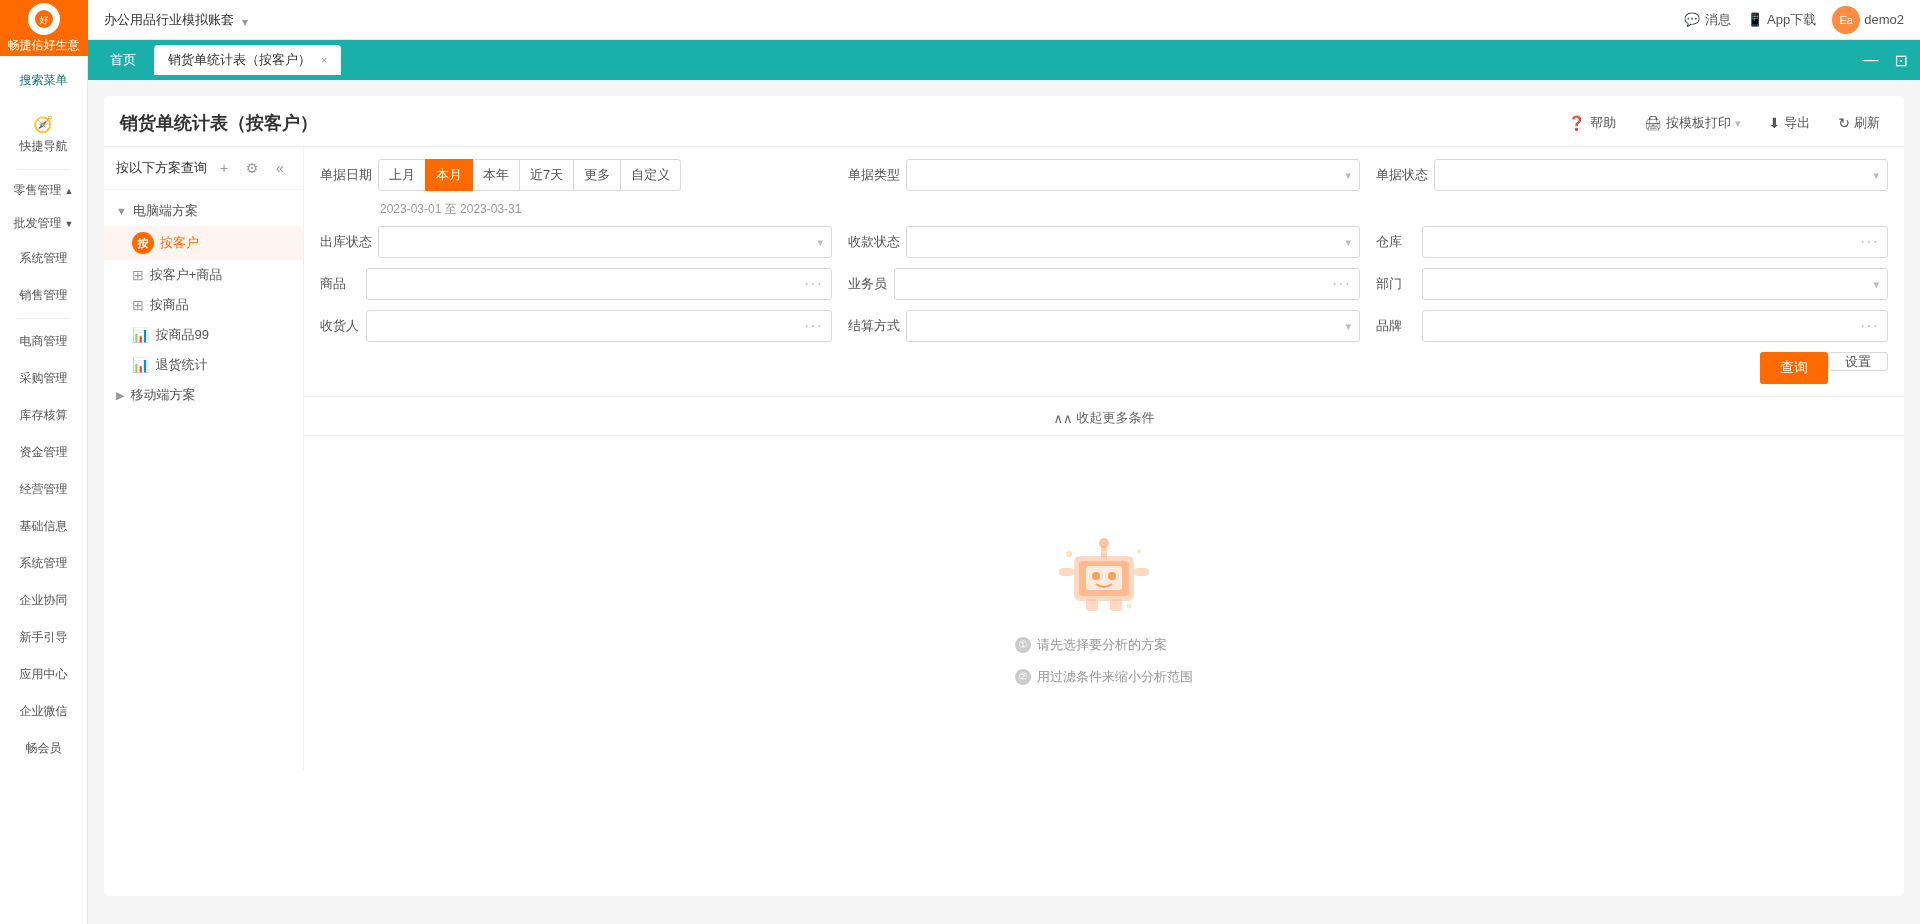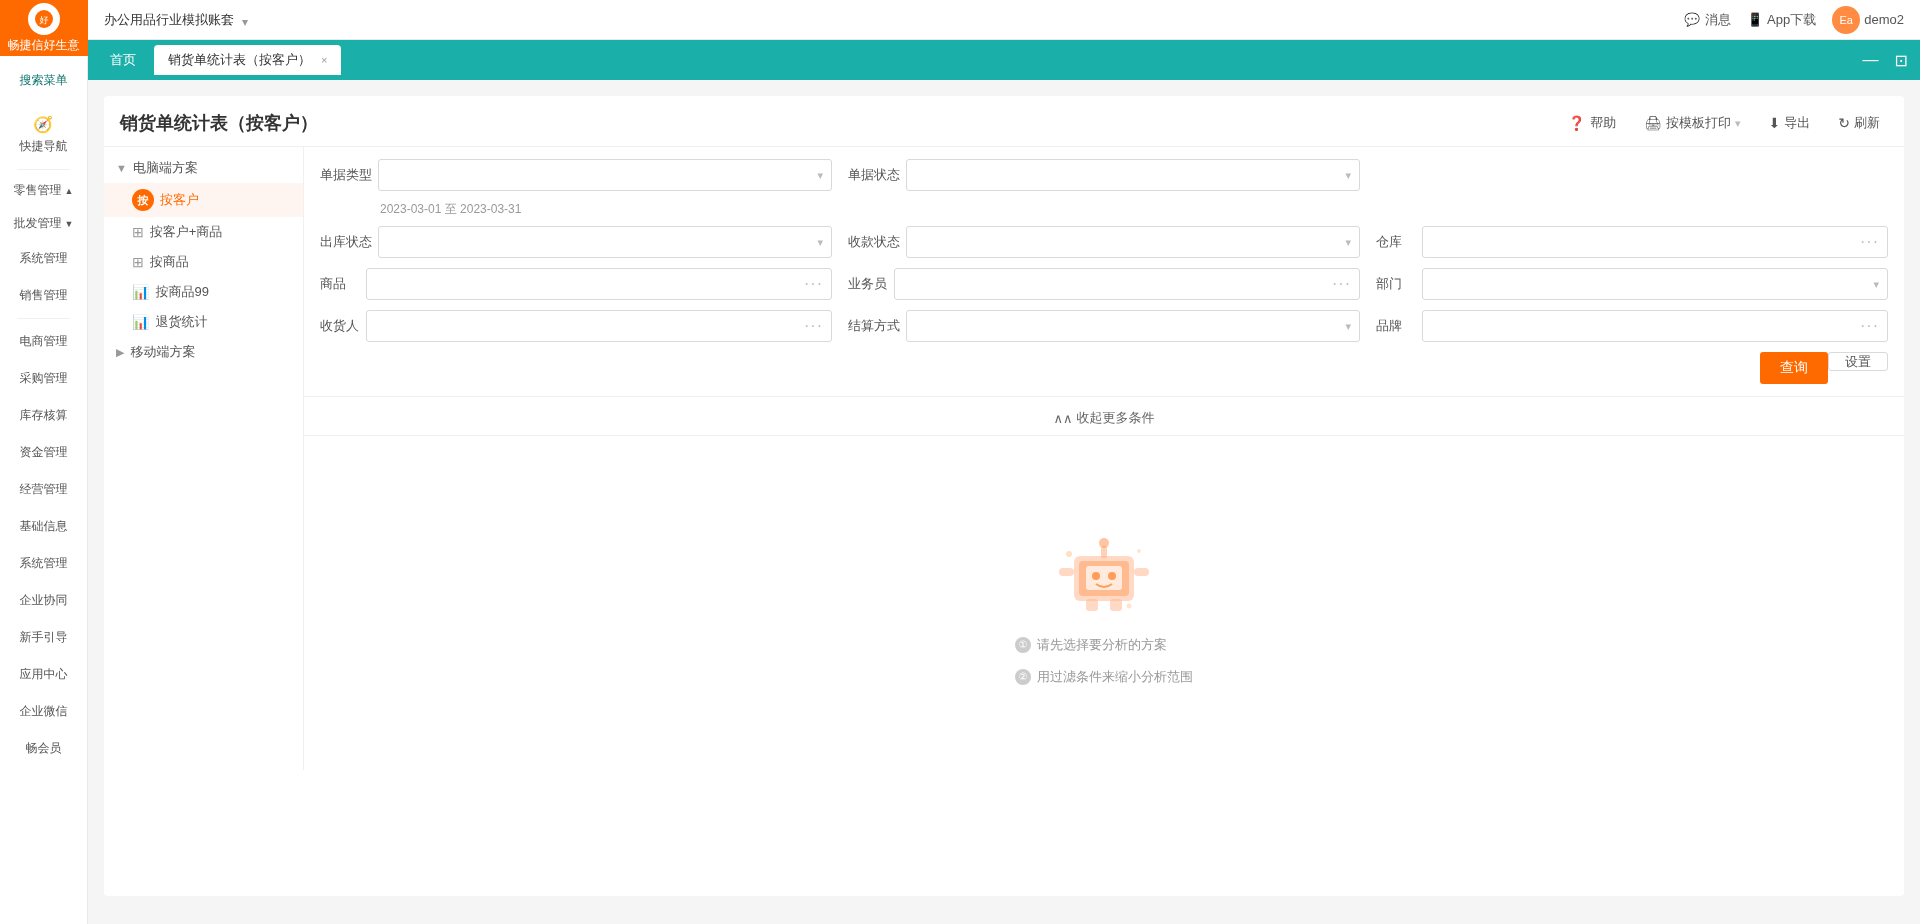--- a/index.html
+++ b/index.html
@@ -245,20 +245,28 @@
           <div class="page-action-btn">
             <span class="icon">↻</span>
             <span>刷新</span>
           </div>
         </div>
       </div>
 
       <div class="page-body">
 
         <div class="scheme-panel">
+          <div class="scheme-panel-header">
+            <span class="scheme-panel-title">按以下方案查询</span>
+            <div class="scheme-panel-actions">
+              <div class="scheme-action-icon">+</div>
+              <div class="scheme-action-icon">⚙</div>
+              <div class="scheme-action-icon">«</div>
+            </div>
+          </div>
           <div class="scheme-tree">
 
             <div class="scheme-group">
               <div class="scheme-group-header">
                 <span class="scheme-group-icon">▼</span>
                 <span>电脑端方案</span>
               </div>
 
               <div class="scheme-item active">
                 <div class="active-circle">按</div>
@@ -290,20 +298,33 @@
             </div>
           </div>
         </div>
 
         <div style="flex:1; display:flex; flex-direction:column;">
 
           <div class="filter-section">
 
             <div style="display:grid; grid-template-columns: 1fr 1fr 1fr; gap:10px 16px; margin-bottom:10px; align-items:center;">
 
+              <div class="filter-cell">
+                <span class="filter-cell-label">单据日期</span>
+                <div style="display:flex; align-items:center; flex:1;">
+                  <div class="date-filter">
+                    <button class="date-btn">上月</button>
+                    <button class="date-btn active">本月</button>
+                    <button class="date-btn">本年</button>
+                    <button class="date-btn">近7天</button>
+                    <button class="date-btn">更多</button>
+                    <button class="date-btn">自定义</button>
+                  </div>
+                </div>
+              </div>
 
               <div class="filter-cell">
                 <span class="filter-cell-label">单据类型</span>
                 <div class="filter-input" style="flex:1;">
                   <span style="color:#999;font-size:13px;"></span>
                   <span style="color:#bbb;font-size:11px;">▾</span>
                 </div>
               </div>
 
               <div class="filter-cell">

